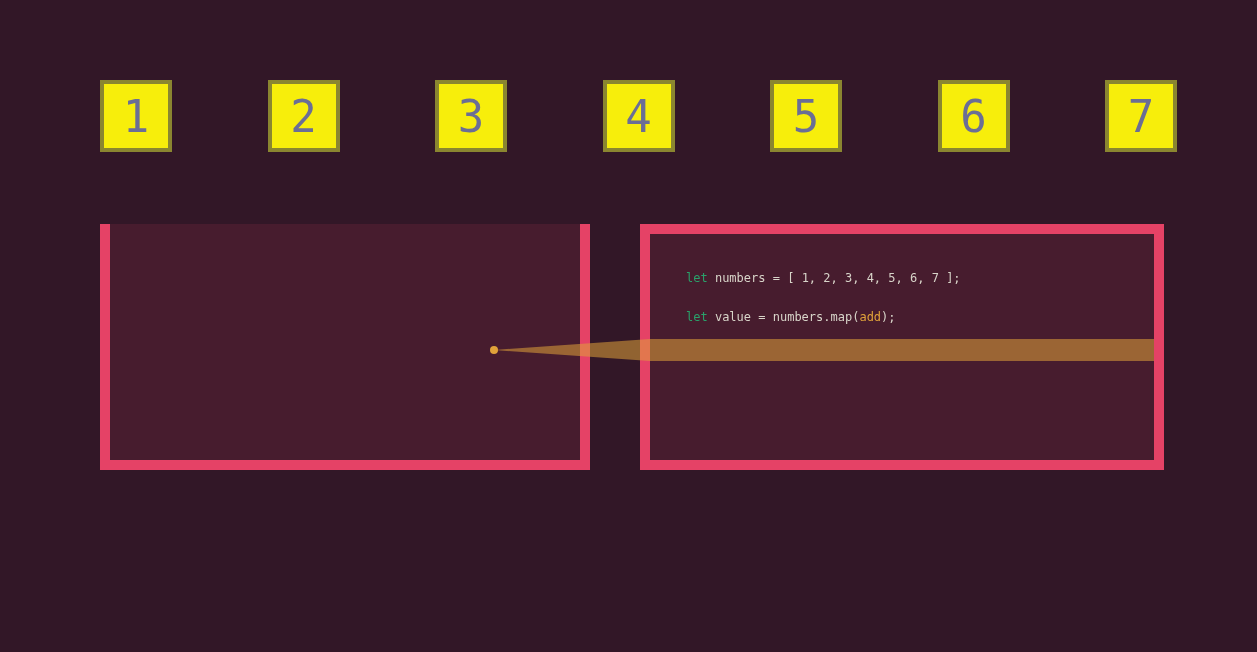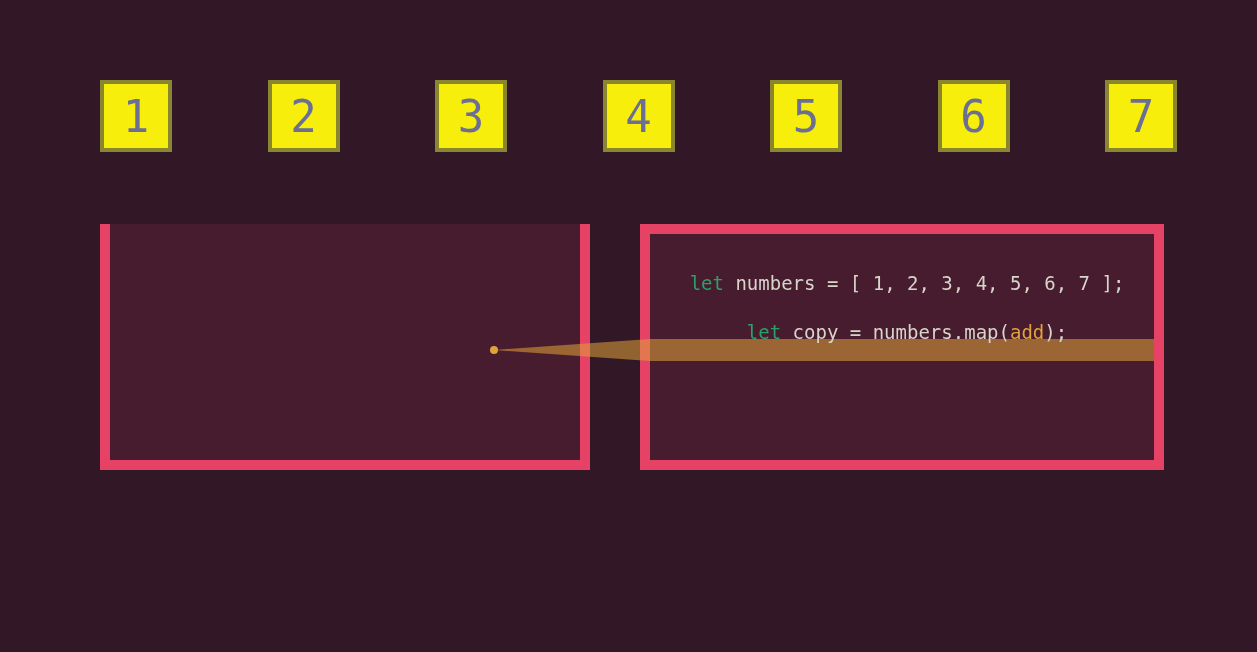--- a/index.html
+++ b/index.html
@@ -42,28 +42,27 @@
     left: 100px;
     width: 490px;
     border-top: none;
   }
   .panel.right {
     left: 640px;
     width: 524px;
     padding: 36px 26px 20px 36px;
   }
   .code-line {
-    font-size: 19px;
+    font-size: 12px;
     line-height: 1.4;
     color: #d8d4c9;
     white-space: pre;
     position: relative;
     margin-bottom: 22px;
     z-index: 2;
-    text-align: center;
   }
   .kw-let   { color: #2aa06a; }
   .ident    { color: #d8d4c9; }
   .punct    { color: #d8d4c9; }
   .num      { color: #d8d4c9; font-weight: 500;}
   .kw-arrow { color: #d8d4c9; }
   .name-def { color: #e0a23a; }
   .argref   { color: #e0a23a; }
   .hl-band {
     position: absolute;
@@ -110,15 +109,15 @@
 <div class="hl-band beam"></div>
 <div class="hl-band line"></div>
 
 <div class="panel left"></div>
 
 <div class="panel right">
 
   <div class="code-line"><span class="kw-let">let</span> <span class="ident">numbers</span><span class="punct"> = [ </span><span class="num">1, 2, 3, 4, 5, 6, 7</span><span class="punct"> ];</span></div>
 
 
-  <div class="code-line"><span class="kw-let">let</span> <span class="ident">copy</span><span class="punct"> = numbers.map(</span><span class="argref">add</span><span class="punct">);</span></div>
+  <div class="code-line"><span class="kw-let">let</span> <span class="ident">value</span><span class="punct"> = numbers.map(</span><span class="argref">add</span><span class="punct">);</span></div>
 
 </div>
 
 </body></html>

